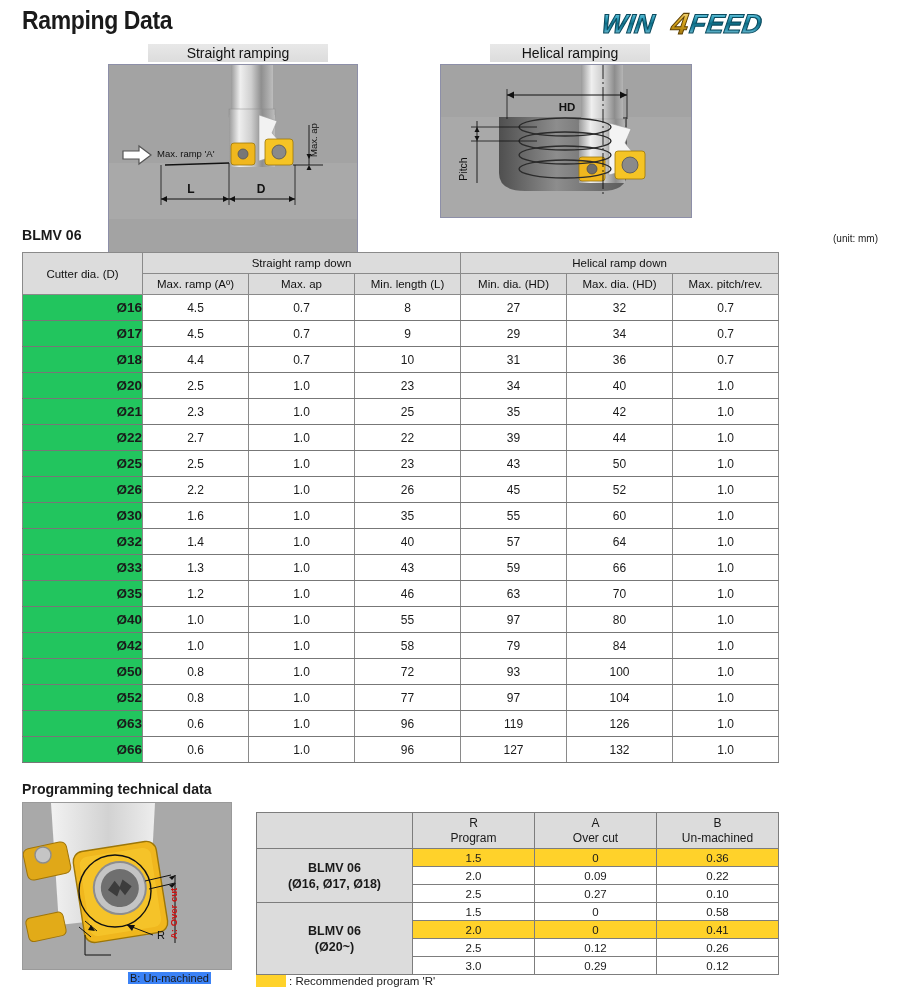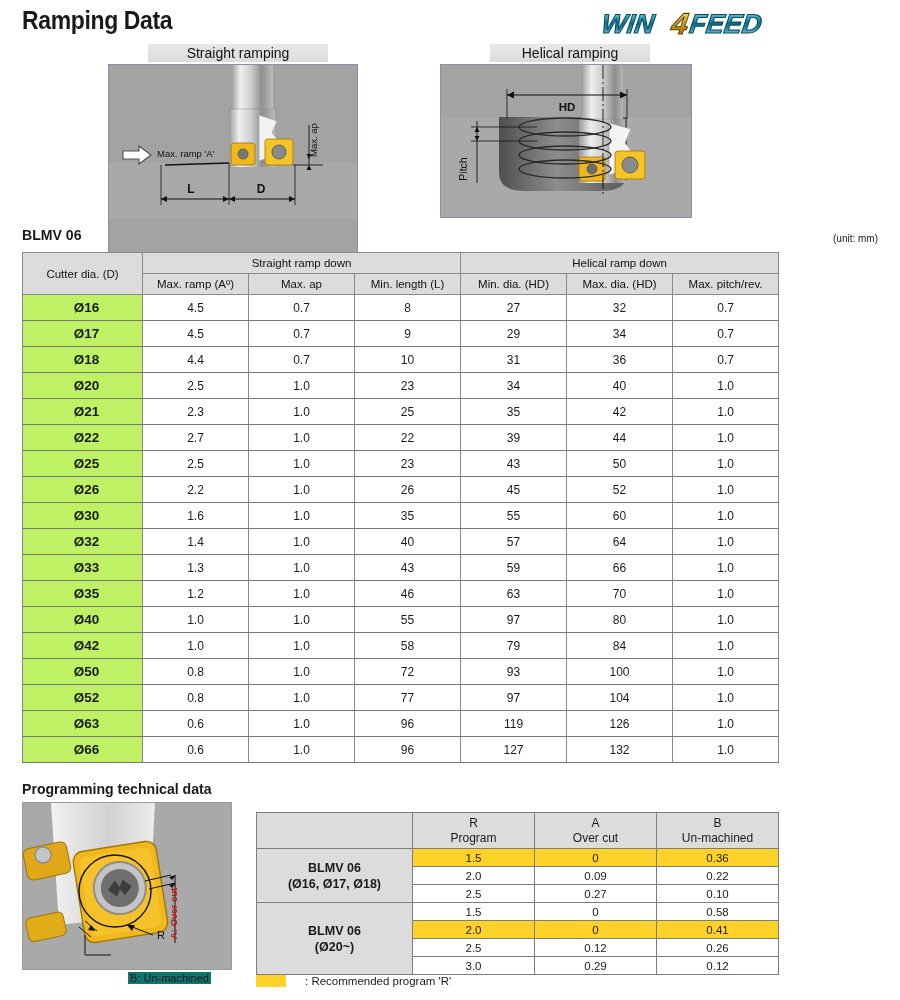--- a/index.html
+++ b/index.html
@@ -66,23 +66,23 @@
   .main-table thead th {
     background: #dcdcdc;
     font-weight: normal;
     height: 21px;
     font-size: 11.5px;
     color: #111;
     margin-left: 10px;
   }
   .main-table thead th.group { border-bottom: 1px solid #8a8a8a; }
   .main-table tbody td.dia {
-    background: #bef264;
+    background: #22c55e;
     font-weight: bold;
-    text-align: center;
+    text-align: right;
     padding-left: 8px;
     font-size: 13.5px;
   }
   .main-table tbody tr { height: 26px; }
   .main-table tbody td { font-size: 12px; }
   .main-table tbody tr td { border-top: 1px solid #777; border-bottom: 1px solid #777; }
 
   
   .prog-head {
     position: absolute; left: 22px; top: 780px;
@@ -110,21 +110,21 @@
   }
   .prog-table thead th {
     background: #dcdcdc; height: 36px; line-height: 15px; font-size: 12px;
   }
   .prog-table td.grp {
     background: #dcdcdc; font-weight: bold; font-size: 12.5px; line-height: 16px;
   }
   .prog-table td.hl { background: #FFD22A; }
   .legend {
     position: absolute; left: 256px; top: 975px;
-    font-size: 11.5px; display: flex; align-items: center; gap: 16px;
+    font-size: 11.5px; display: flex; align-items: center; gap: 0;
   }
   .legend .swatch {
     display: inline-block; width: 30px; height: 12px;
     background: #FFD22A; margin-right: 3px;
   }
   .r-caption {
     position: absolute; font-size: 11px;
   }
 </style>
 </head>
@@ -496,21 +496,21 @@
       <path d="M104 122 l8 0 l-3 6 Z" fill="#111"></path>
       <text x="134" y="136" font-family="Liberation Sans, sans-serif" font-size="11" fill="#111">R</text>
 
       <line x1="62" y1="118" x2="74" y2="128" stroke="#111" stroke-width="1"></line>
       <line x1="56" y1="124" x2="68" y2="134" stroke="#111" stroke-width="1"></line>
       <path d="M68 122 l4 6 l-7 -1 Z" fill="#111"></path>
       <line x1="62" y1="132" x2="62" y2="152" stroke="#111" stroke-width="1"></line>
       <line x1="62" y1="152" x2="88" y2="152" stroke="#111" stroke-width="1"></line>
     </svg>
   </div>
-  <div class="r-caption" style="left:128px; top:972px; background:#0f766e; padding:0 2px;">B: Un-machined</div>
+  <div class="r-caption" style="left:128px; top:972px; background:#3b82f6; padding:0 2px;">B: Un-machined</div>
 
   <table class="prog-table">
     <colgroup>
       <col style="width:156px">
         <col style="width:122px">
         <col style="width:122px">
         <col style="width:122px">
     </colgroup>
     <thead>
       <tr>

